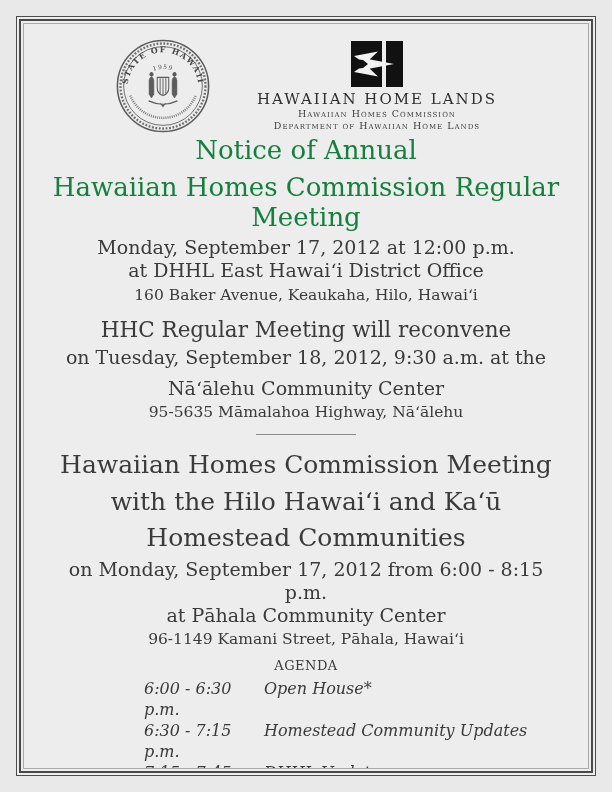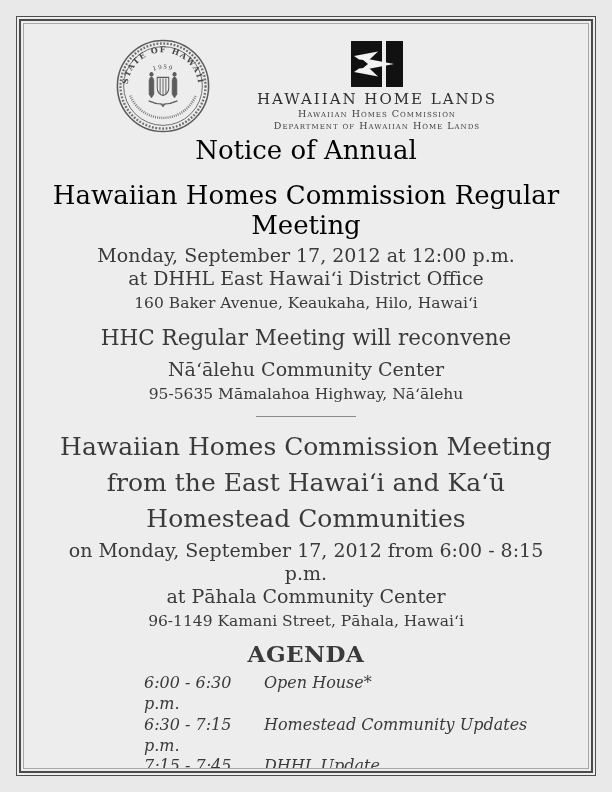--- a/index.html
+++ b/index.html
@@ -60,21 +60,21 @@
     font-variant: small-caps;
     letter-spacing: 1px;
     color: #3e3e3e;
     line-height: 1.25;
     white-space: nowrap;
   }
   .center { text-align: center; }
   .title-main {
     font-size: 26px;
     line-height: 1.13;
-    color: #000000;
+    color: #15803d;
     margin-top: 2px;
   }
   .sub-when {
     font-size: 19px;
     line-height: 1.2;
     margin-top: 4px;
   }
   .addr {
     font-size: 15.5px;
     margin-top: 4px;
@@ -87,22 +87,22 @@
     width: 100px;
     border-top: 1px solid #8a8a8a;
     margin: 13px auto 0 auto;
   }
   .section3-title {
     font-size: 25px;
     line-height: 1.45;
     margin-top: 12px;
   }
   .agenda-heading {
-    font-size: 23px;
-    font-weight: bold;
+    font-size: 13px;
+    font-weight: normal;
     letter-spacing: 0.5px;
     margin-top: 10px;
   }
   .agenda-table {
     margin: 6px 0 0 96px;
     font-size: 16px;
     line-height: 1.31;
   }
   .agenda-row { display: flex; font-style: italic; }
   .agenda-time { width: 120px; }
@@ -156,34 +156,35 @@
         <polygon points="3,31 27,35.5 17.5,26.5 8,27.5" fill="#f2f2f2"></polygon>
         <polygon points="9,16.5 43,23 9,29.5 17,23" fill="#f2f2f2"></polygon>
       </svg>
       <div class="logo-title">HAWAIIAN HOME LANDS</div>
       <div class="logo-sub">Hawaiian Homes Commission</div>
       <div class="logo-sub">Department of Hawaiian Home Lands</div>
     </div>
   </div>
 
   <div class="center title-main">Notice of Annual</div>
-  <div class="center title-main" style="margin-top:16px">Hawaiian Homes Commission Regular Meeting</div>
+  <div class="center title-main" style="margin-top:8px">Hawaiian Homes Commission Regular Meeting</div>
 
   <div class="center sub-when">Monday, September 17, 2012 at 12:00 p.m.</div>
   <div class="center sub-when" style="margin-top:0">at DHHL East Hawaiʻi District Office</div>
   <div class="center addr">160 Baker Avenue, Keaukaha, Hilo, Hawaiʻi</div>
 
   <div class="center section2-title">HHC Regular Meeting will reconvene</div>
+  <div class="center sub-when">on Tuesday, September 18, 2012, 9:30 a.m. at the</div>
   <div class="center sub-when" style="margin-top:8px">Nāʻālehu Community Center</div>
   <div class="center addr">95-5635 Māmalahoa Highway, Nāʻālehu</div>
 
   <div class="divider"></div>
 
   <div class="center section3-title">Hawaiian Homes Commission Meeting</div>
-  <div class="center section3-title" style="margin-top:0">from the East Hawaiʻi and Kaʻū</div>
+  <div class="center section3-title" style="margin-top:0">with the Hilo Hawaiʻi and Kaʻū</div>
   <div class="center section3-title" style="margin-top:0">Homestead Communities</div>
 
   <div class="center sub-when" style="margin-top:2px">on Monday, September 17, 2012 from 6:00 - 8:15 p.m.</div>
   <div class="center sub-when" style="margin-top:0">at Pāhala Community Center</div>
   <div class="center addr">96-1149 Kamani Street, Pāhala, Hawaiʻi</div>
 
   <div class="center agenda-heading">AGENDA</div>
 
   <div class="agenda-table">
     <div class="agenda-row">

